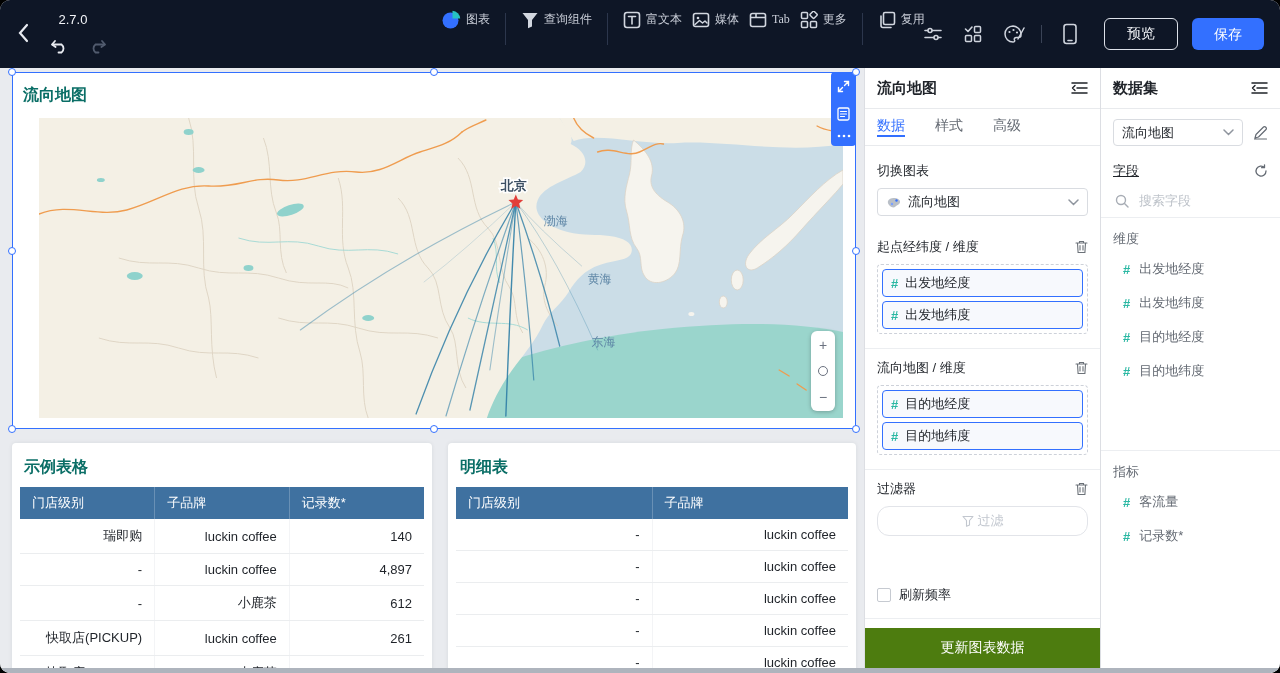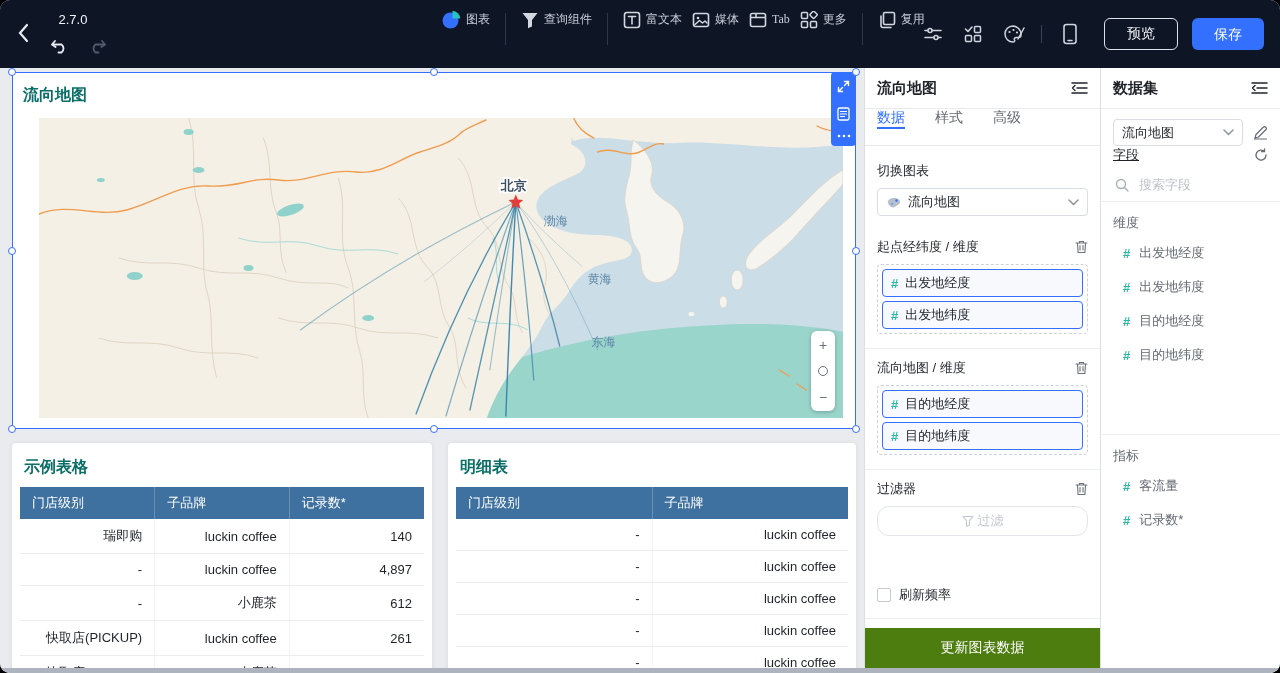--- a/index.html
+++ b/index.html
@@ -49,21 +49,21 @@
   table.grid th{background:#3f71a0;color:#fff;font-weight:400;font-size:13px;text-align:left;padding:7px 12px;border-right:1px solid rgba(255,255,255,.22);margin-left:8px;}
   table.grid th:last-child{border-right:none;}
   table.grid td{font-size:13px;color:#1f2329;text-align:right;padding:8px 12px;border-bottom:1px solid #ebedef;border-right:1px solid #f3f4f6;background:#fff;}
   table.grid td:last-child{border-right:none;}
 
   
   .props{position:relative;width:236px;background:#fff;border-left:1px solid #dcdee3;flex:none;}
   .dataset{position:relative;width:180px;background:#fff;border-left:1px solid #dcdee3;flex:none;}
   .p-head{display:flex;align-items:center;justify-content:space-between;height:41px;padding:0 12px;border-bottom:1px solid #e8eaed;}
   .p-head .p-title{font-size:15px;font-weight:700;color:#1f2329;}
-  .p-tabs{display:flex;align-items:flex-start;height:37px;padding:0 12px;gap:30px;border-bottom:1px solid #e8eaed;}
+  .p-tabs{display:flex;align-items:center;height:37px;padding:0 12px;gap:30px;border-bottom:1px solid #e8eaed;}
   .tab{display:flex;align-items:center;font-size:14px;color:#646a73;cursor:pointer;border-bottom:2px solid transparent;}
   .tab.active{color:#3370ff;border-bottom-color:#3370ff;}
   .p-body{padding:12px;}
   .p-label{font-size:13px;color:#1f2329;}
   .select{display:flex;align-items:center;gap:6px;height:28px;padding:0 8px;border:1px solid #d9dce1;border-radius:4px;background:#fff;cursor:pointer;margin-top:8px;}
   .select .sel-text{flex:1;font-size:13px;color:#1f2329;white-space:nowrap;overflow:hidden;}
   .sec-head{display:flex;align-items:center;justify-content:space-between;font-size:13px;color:#1f2329;margin-top:10px;}
   .dash{margin-top:8px;border:1px dashed #cdd1d9;border-radius:4px;padding:4px;}
   .pill{display:flex;align-items:center;gap:7px;height:28px;padding:0 8px;border:1px solid #3370ff;border-radius:4px;background:#f7f9fd;margin-bottom:4px;cursor:grab;}
   .pill:last-child{margin-bottom:0;}
@@ -76,21 +76,21 @@
   .result-row{display:flex;align-items:center;margin-top:12px;font-size:13px;color:#1f2329;}
   .radio{width:14px;height:14px;border-radius:50%;flex:none;cursor:pointer;}
   .radio.on{border:4px solid #3370ff;background:#fff;}
   .radio.off{border:1px solid #b9bec6;background:#fff;}
   .num-input{width:56px;height:24px;margin-left:8px;border:1px solid #e2e4e8;border-radius:4px;background:#f5f6f8;color:#b9bec6;font-size:13px;padding:0 8px;}
   .btn-update{position:absolute;left:0;right:0;bottom:5px;height:40px;border:none;background:#4d7c0f;color:#fff;font-size:14px;cursor:pointer;}
 
   .d-body{padding:10px 12px;}
   .d-row{display:flex;align-items:center;gap:10px;}
   .d-row .select{flex:1;margin-top:0;height:27px;}
-  .fields-head{justify-content:space-between;display:flex;align-items:center;font-size:13px;color:#1f2329;text-decoration:underline;}
+  .fields-head{margin-top:16px;justify-content:space-between;display:flex;align-items:center;font-size:13px;color:#1f2329;text-decoration:underline;}
   .search{display:flex;align-items:center;gap:8px;margin-top:10px;padding:2px 2px 8px;}
   .search input{border:none;outline:none;font-size:13px;color:#1f2329;width:110px;background:transparent;}
   .search input::placeholder{color:#bdc2c9;}
   .hr2{height:1px;background:#eceef1;margin:0 -12px;}
   .group-label{font-size:13px;color:#646a73;margin-top:12px;}
   ul.fieldlist{list-style:none;margin:4px 0 0;padding:0;}
   ul.fieldlist li{display:flex;align-items:center;gap:9px;padding:8px 0 8px 10px;font-size:13px;color:#646a73;cursor:grab;}
   .mt-gap{margin-top:62px;}
 
   svg{display:block;}

